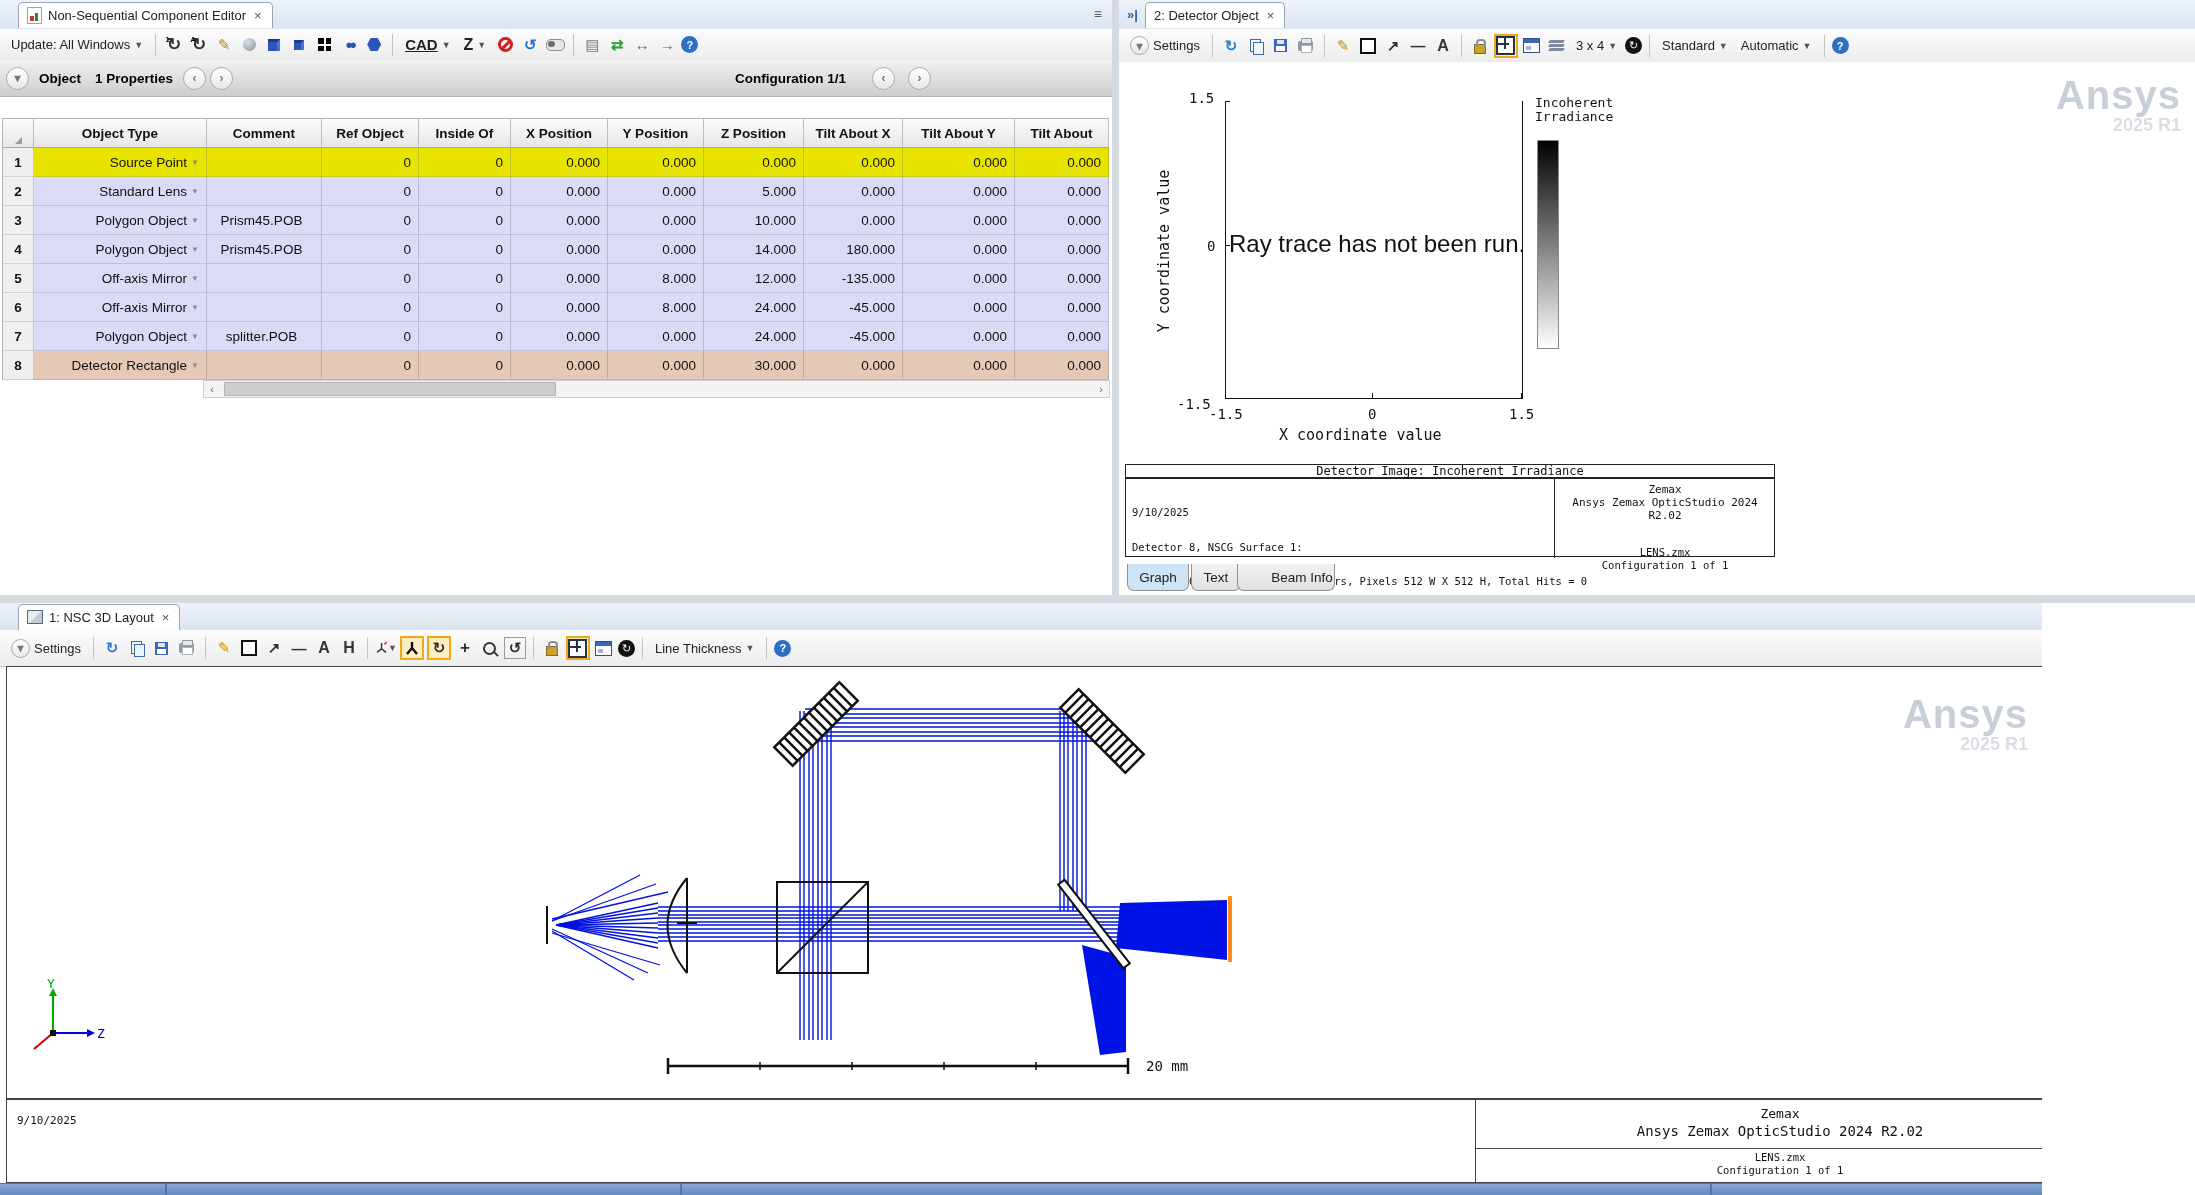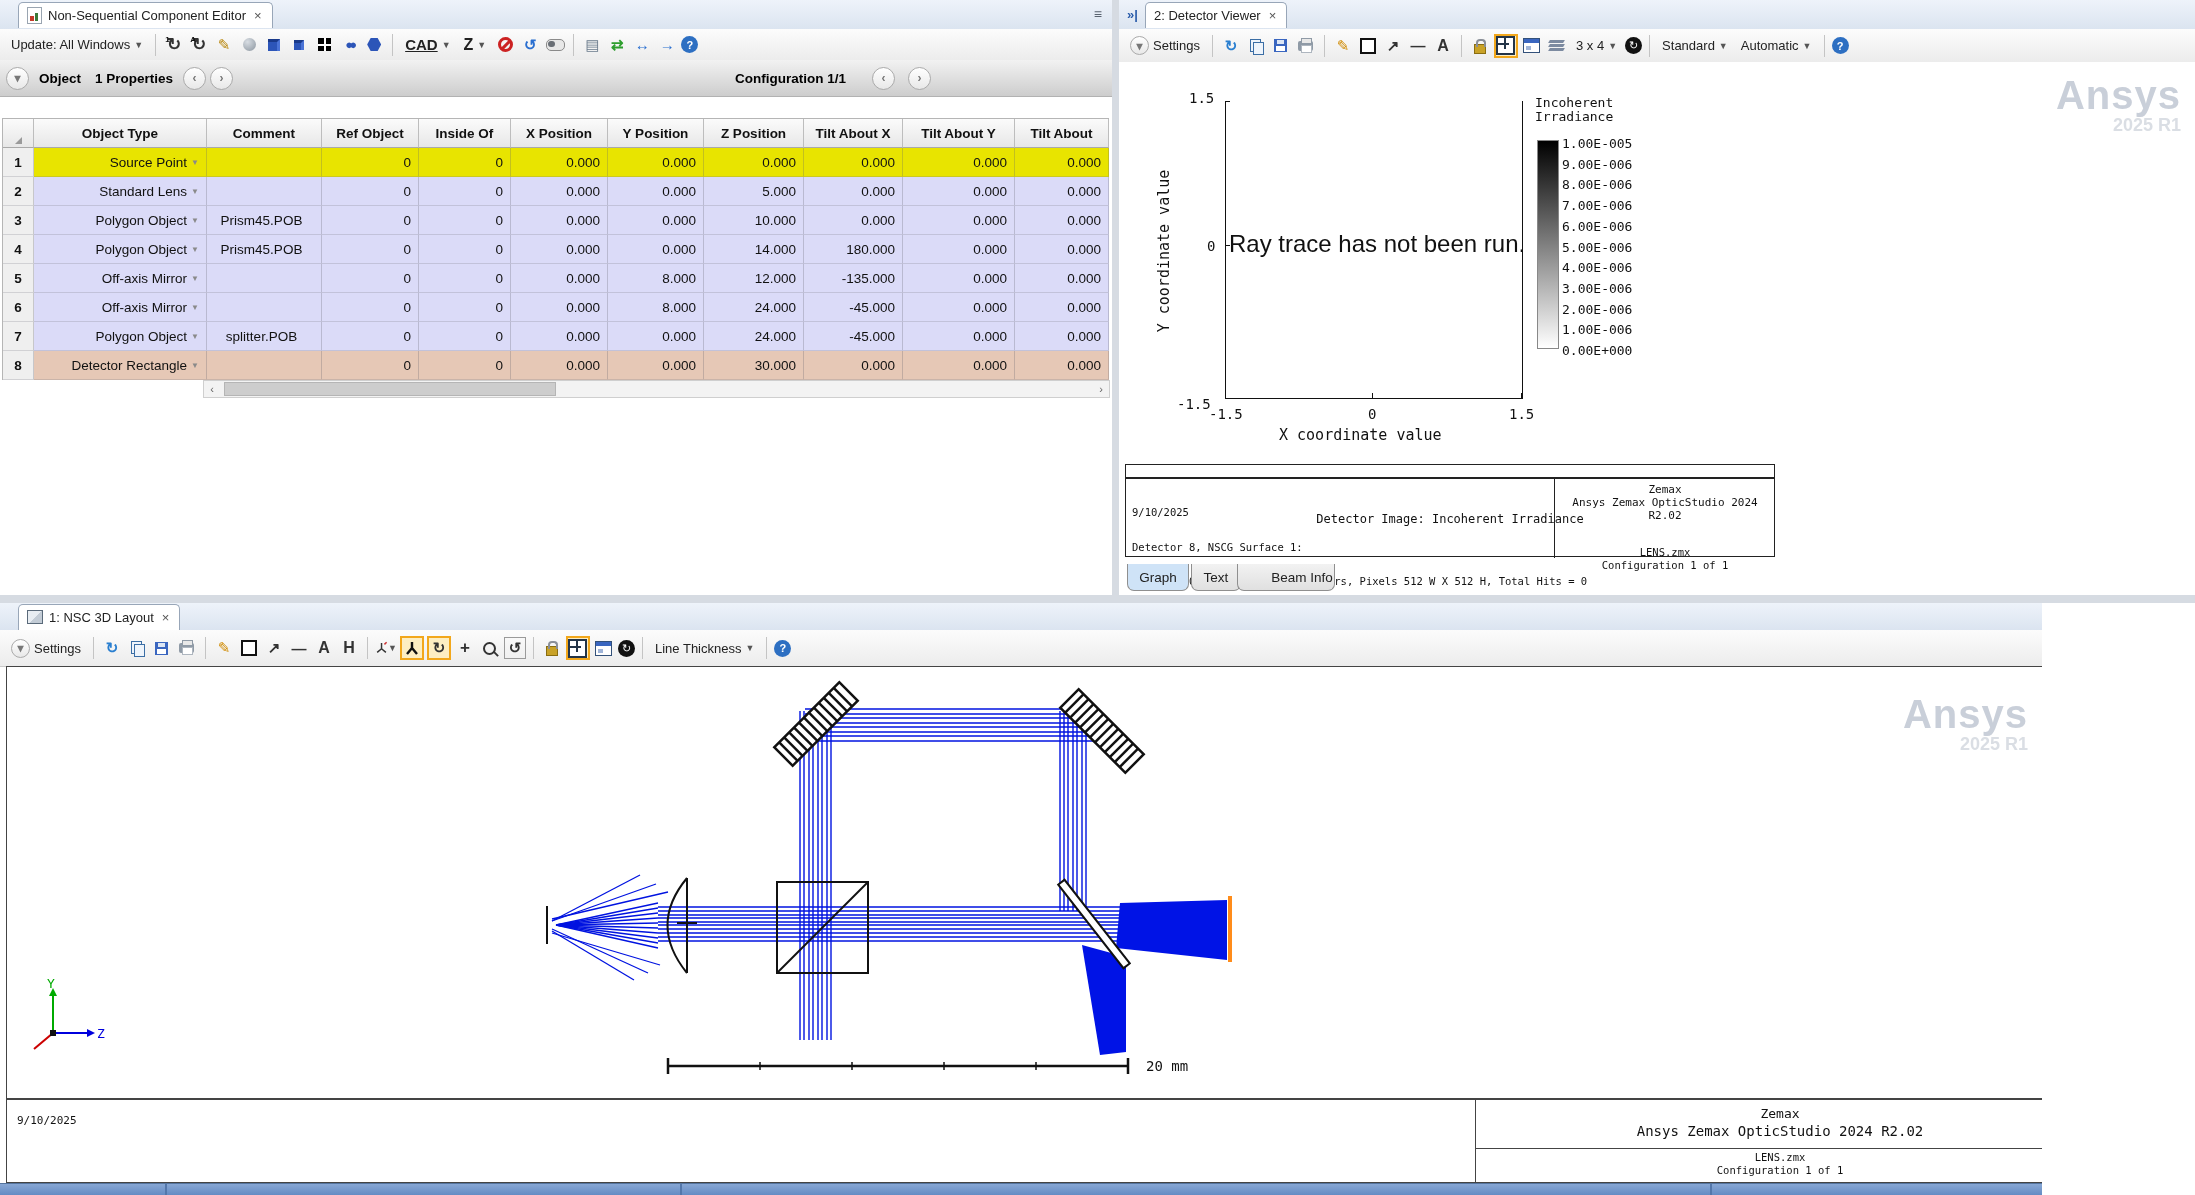--- a/index.html
+++ b/index.html
@@ -331,21 +331,21 @@
       <div class="sbtn abs" style="right:0;">›</div>
     </div>
   </div>
 
   <div class="splitterV" style="left:1112px;top:0;width:7px;height:595px;"></div>
 
   <div class="panel" style="left:1119px;top:0;width:1076px;height:595px;">
     <div class="tabstrip">
       <span class="abs" style="left:8px;top:7px;color:#2a5caa;font-weight:bold;font-size:13px;">»|</span>
       <div class="tab" style="margin-left:26px;">
-        <span>2: Detector Viewer</span>
+        <span>2: Detector Object</span>
         <span class="close">×</span>
       </div>
     </div>
 
     <div class="toolbar" style="top:29px;height:33px;">
       <div class="ddtxt">
         <span class="circlebtn" style="width:17px;height:17px;">▾</span>
         <span>Settings</span>
       </div>
       <div class="tsep"></div>
@@ -420,37 +420,24 @@
       <div class="mono abs" style="left:390px;top:344px;font-size:14px;">1.5</div>
       <div class="mono abs" style="left:160px;top:364px;font-size:15px;">X coordinate value</div>
       <div class="mono abs" style="left:-50px;top:180px;font-size:15px;transform:rotate(-90deg);width:190px;text-align:center;">Y coordinate value</div>
       <div class="abs" style="left:110px;top:168px;font-size:24px;color:#111;">Ray trace has not been run.</div>
 
       <div class="mono abs" style="left:416px;top:34px;font-size:13px;line-height:14px;">
         <div>Incoherent</div>
         <div>Irradiance</div>
       </div>
       <div class="abs" style="left:418px;top:78px;width:20px;height:207px;background:linear-gradient(#000,#fff);border:1px solid #888;"></div>
-      <div class="mono abs" style="left:443px;top:72px;font-size:13px;line-height:20.7px;">
-        <div>1.00E-005</div>
-        <div>9.00E-006</div>
-        <div>8.00E-006</div>
-        <div>7.00E-006</div>
-        <div>6.00E-006</div>
-        <div>5.00E-006</div>
-        <div>4.00E-006</div>
-        <div>3.00E-006</div>
-        <div>2.00E-006</div>
-        <div>1.00E-006</div>
-        <div>0.00E+000</div>
-      </div>
     </div>
 
     <div class="boxed" style="left:6px;top:464px;width:650px;height:14px;">
-      <div class="mono" style="text-align:center;font-size:12px;line-height:13px;margin-top:48px;">Detector Image: Incoherent Irradiance</div>
+      <div class="mono" style="text-align:center;font-size:12px;line-height:13px;">Detector Image: Incoherent Irradiance</div>
     </div>
     <div class="boxed" style="left:6px;top:478px;width:650px;height:79px;">
       <div class="gline" style="left:428px;top:0;width:1px;height:79px;background:#222;"></div>
       <div class="mono abs" style="left:6px;top:5px;font-size:10.5px;line-height:11.5px;white-space:pre;">
         <div>9/10/2025</div>
         <div>Detector 8, NSCG Surface 1:</div>
         <div>Size 3.000 W X 3.000 H Millimeters, Pixels 512 W X 512 H, Total Hits = 0</div>
         
         
         

